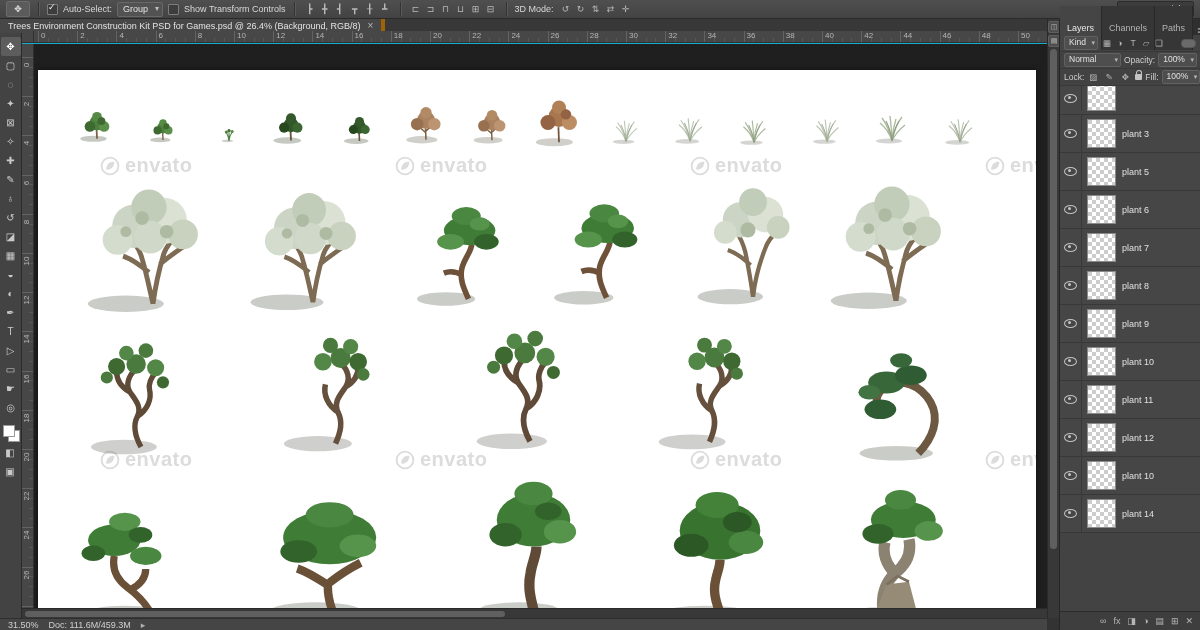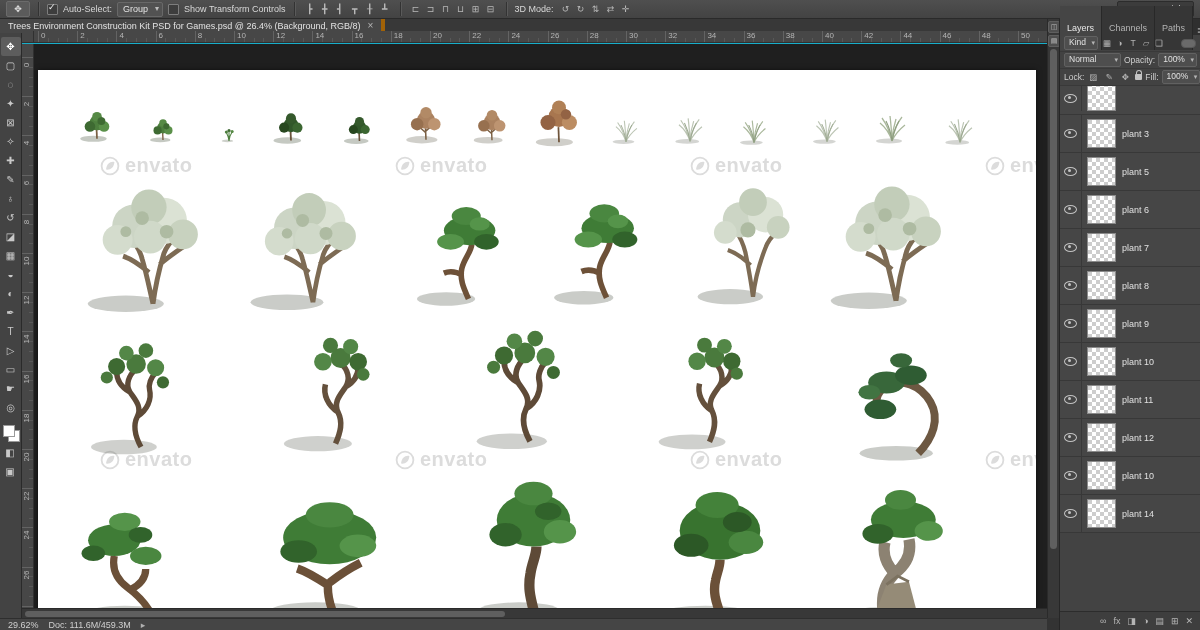--- a/index.html
+++ b/index.html
@@ -595,21 +595,21 @@
   <div id="v-scrollbar">
     <div class="dock-icon">◫</div>
     <div class="dock-icon">▤</div>
     <div id="v-thumb"></div>
   </div>
   <div id="h-scrollbar">
     <div id="h-thumb"></div>
   </div>
 
   <div id="status-bar">
-    <span>29.62%</span>
+    <span>31.50%</span>
     <span>Doc: 111.6M/459.3M</span>
     <span id="status-arrow">▸</span>
   </div>
 
   <div id="right-panel">
     <div id="panel-header">
       <span id="panel-tabs"><span class="ptab active">Layers</span><span class="ptab">Channels</span><span class="ptab">Paths</span></span>
       <span id="panel-menu">≣</span>
     </div>
     <div class="prow">

